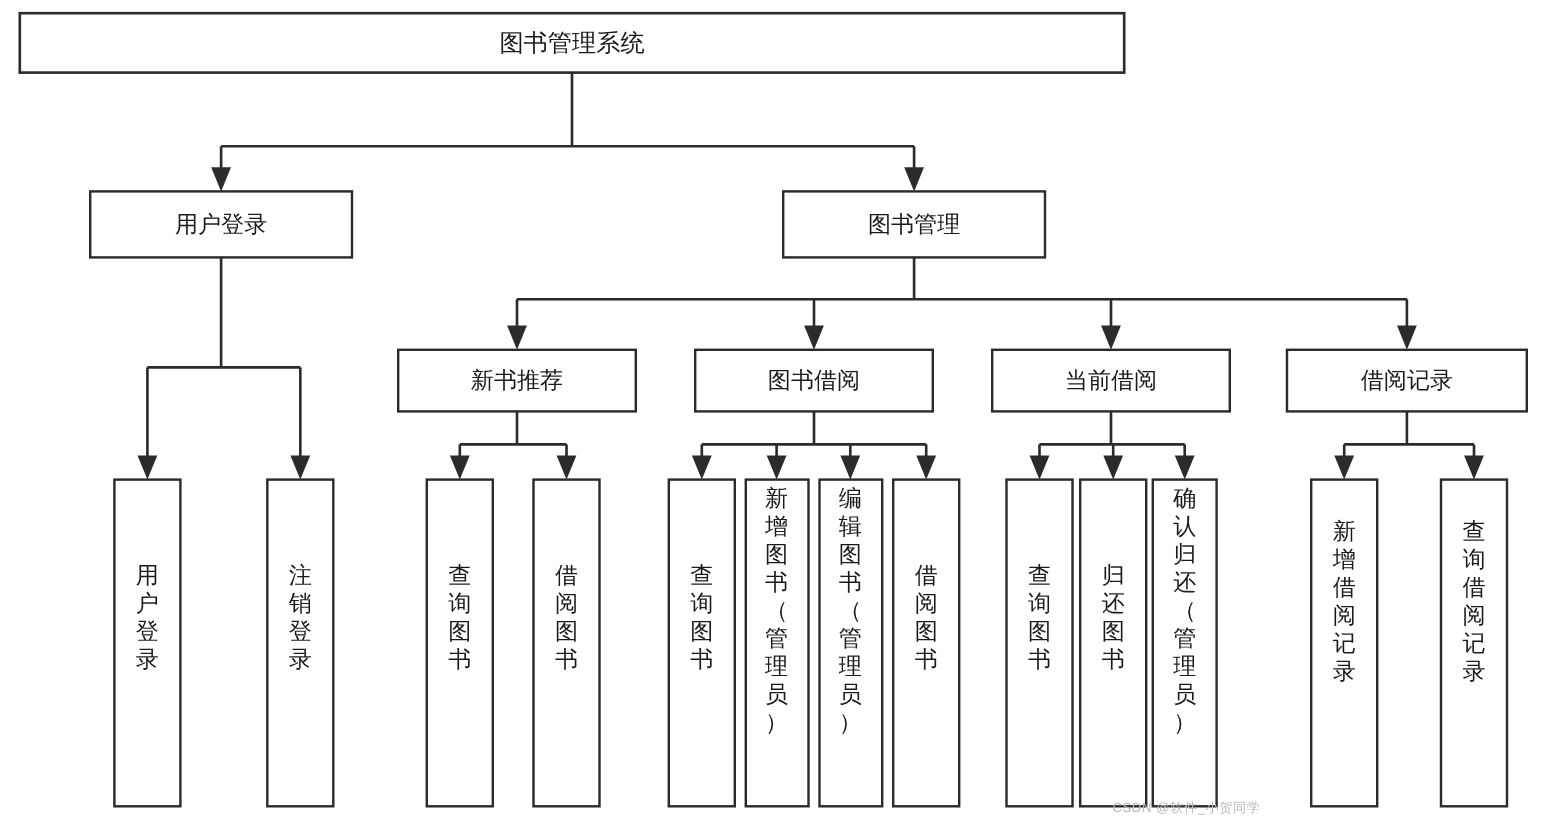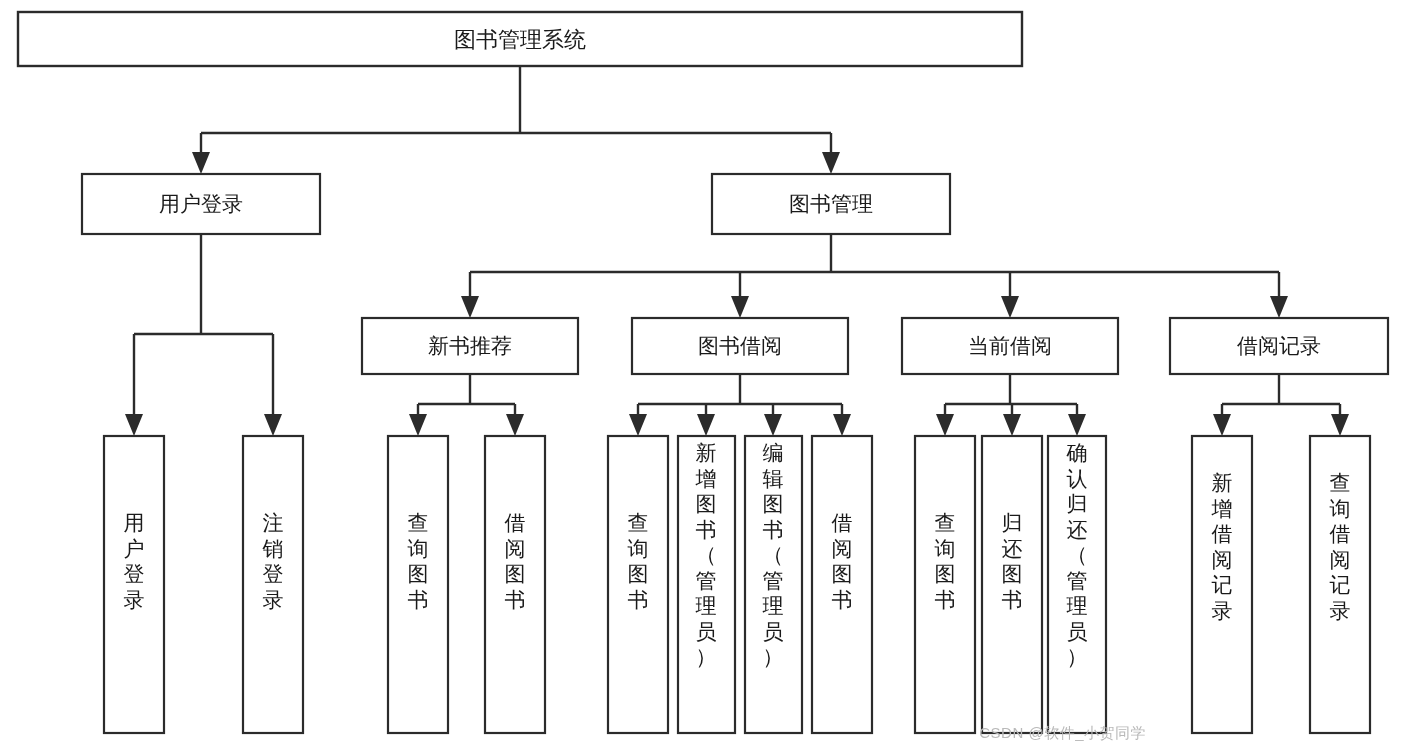--- a/index.html
+++ b/index.html
@@ -60,21 +60,21 @@
     fill: #1a1a1a;
     font-family: "Liberation Sans", "DejaVu Sans", sans-serif;
     font-size: 21px;
     text-anchor: middle;
   }
   .watermark {
     position: absolute;
     right: 8px;
     bottom: 4px;
     font-family: "Liberation Sans", "DejaVu Sans", sans-serif;
-    font-size: 15px;
+    font-size: 12px;
     color: #b9b9b9;
     letter-spacing: 0.5px;
     white-space: nowrap;
     user-select: none;
   }
 </style>
 </head>
 <body>
 
 <div id="diagram-root">

